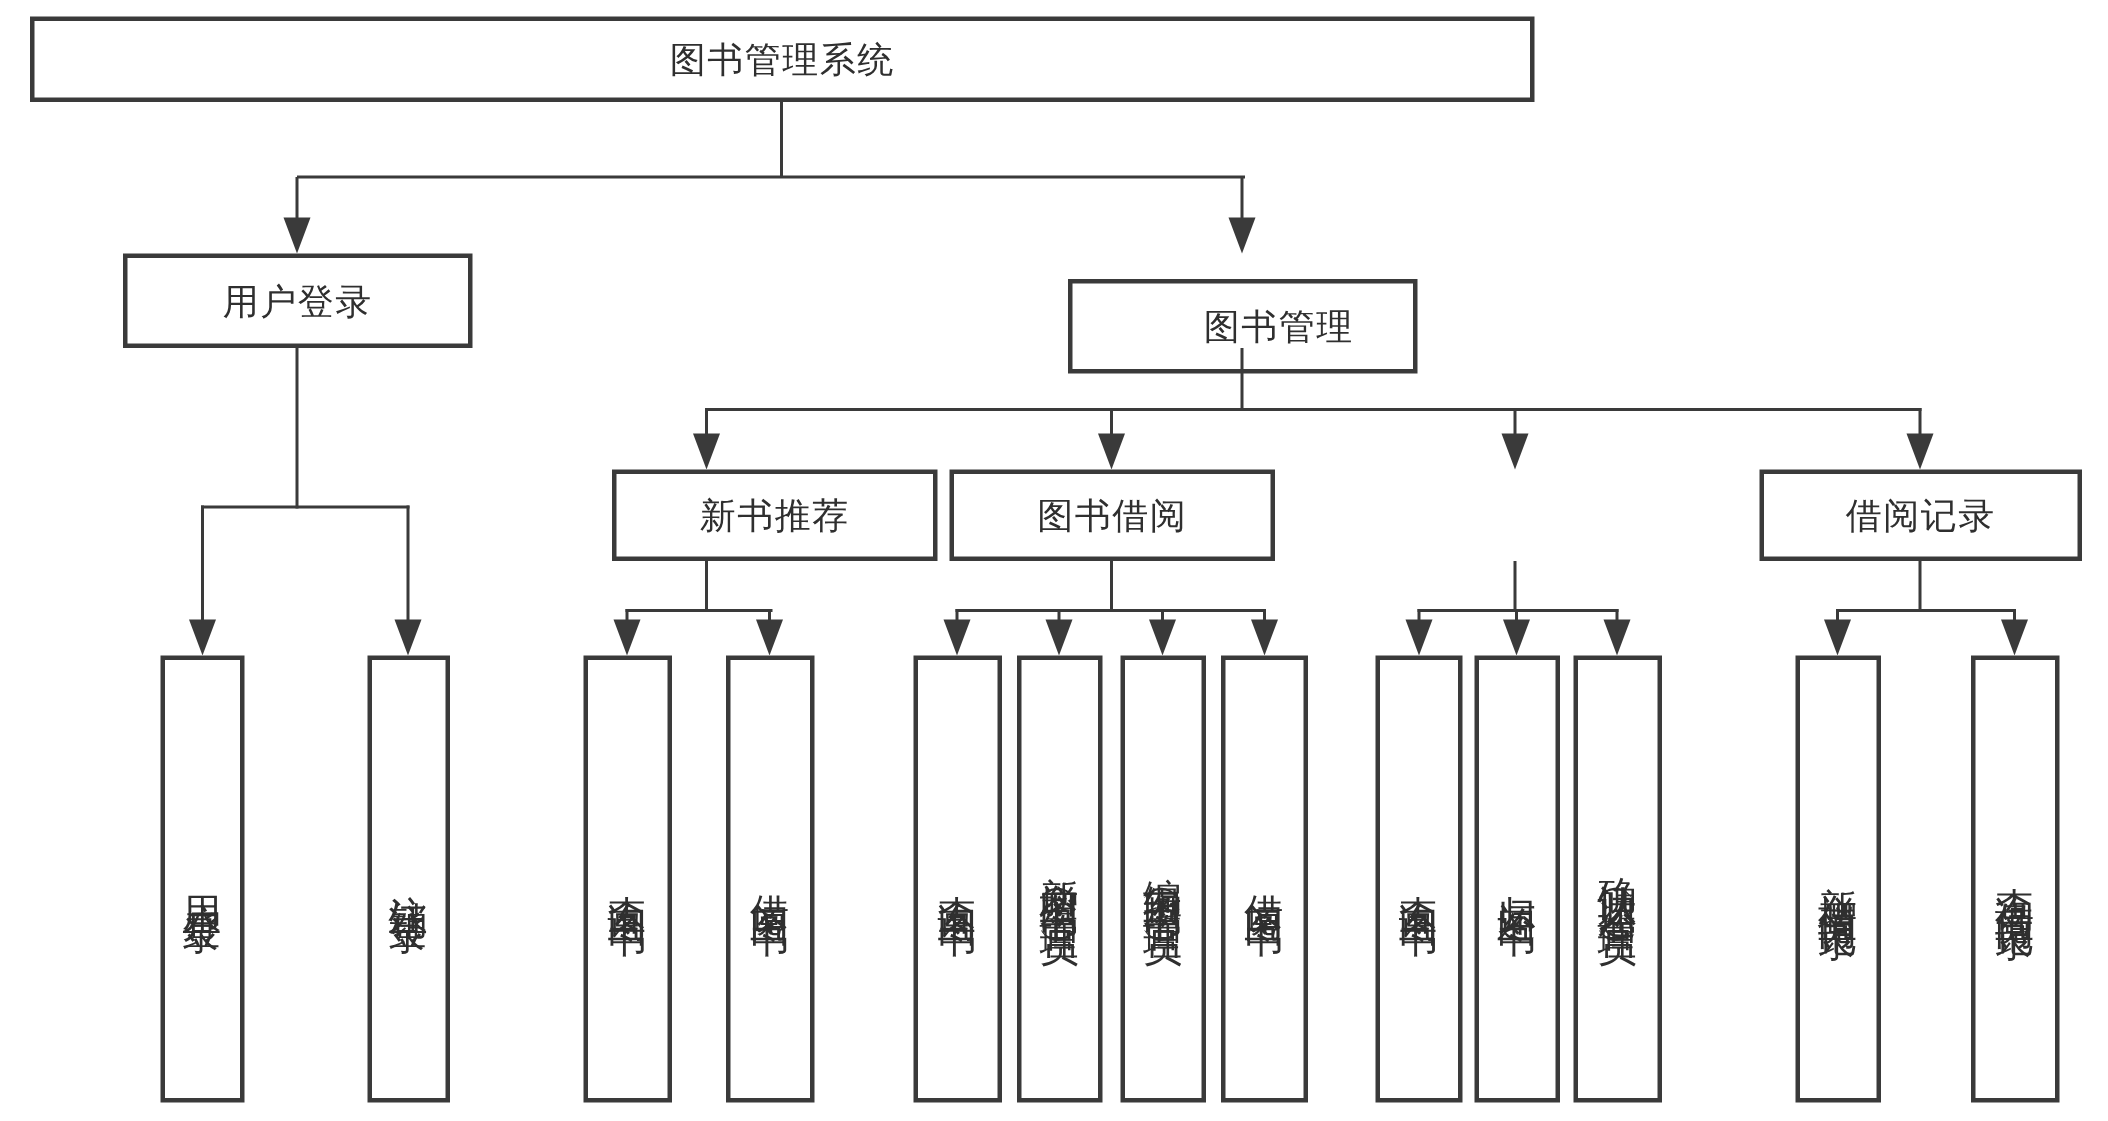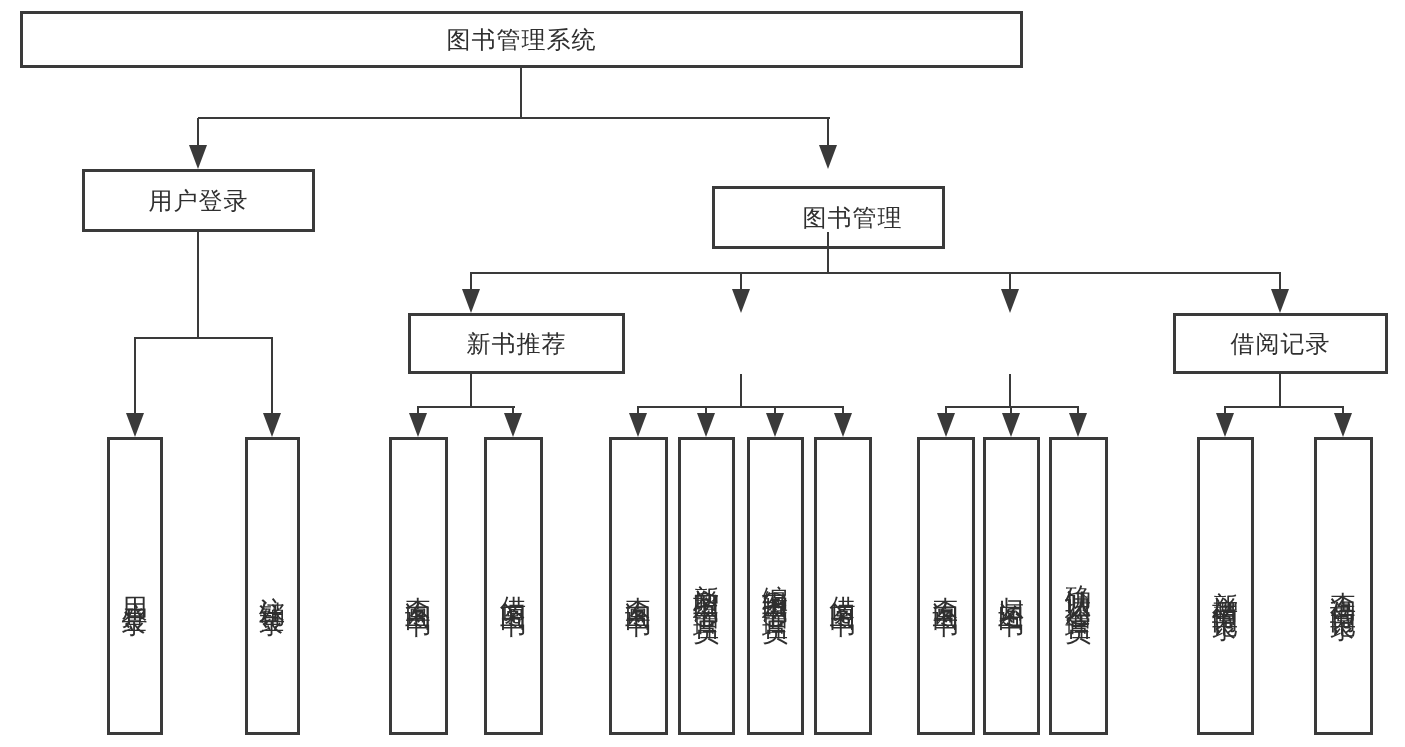--- a/index.html
+++ b/index.html
@@ -80,20 +80,21 @@
   <div class="vline" style="left:470px;top:272px;height:20px;"></div>
   <div class="ah" style="left:462px;top:289px;"></div>
   <div class="vline" style="left:740px;top:272px;height:20px;"></div>
   <div class="ah" style="left:732px;top:289px;"></div>
   <div class="vline" style="left:1009px;top:272px;height:20px;"></div>
   <div class="ah" style="left:1001px;top:289px;"></div>
   <div class="vline" style="left:1279px;top:272px;height:20px;"></div>
   <div class="ah" style="left:1271px;top:289px;"></div>
 
   <div class="node" style="left:363px;top:313px;width:217px;height:61px;margin-left:45px;">新书推荐</div>
+  <div class="node" style="left:633px;top:313px;width:217px;height:61px;">图书借阅</div>
   <div class="node" style="left:1173px;top:313px;width:215px;height:61px;text-align:center;">借阅记录</div>
 
   <div class="vline" style="left:470px;top:374px;height:34px;"></div>
   <div class="hline" style="left:417px;top:406px;width:98px;"></div>
   <div class="vline" style="left:417px;top:406px;height:10px;"></div>
   <div class="ah" style="left:409px;top:413px;"></div>
   <div class="vline" style="left:512px;top:406px;height:10px;"></div>
   <div class="ah" style="left:504px;top:413px;"></div>
 
   <div class="vline" style="left:740px;top:374px;height:34px;"></div>

